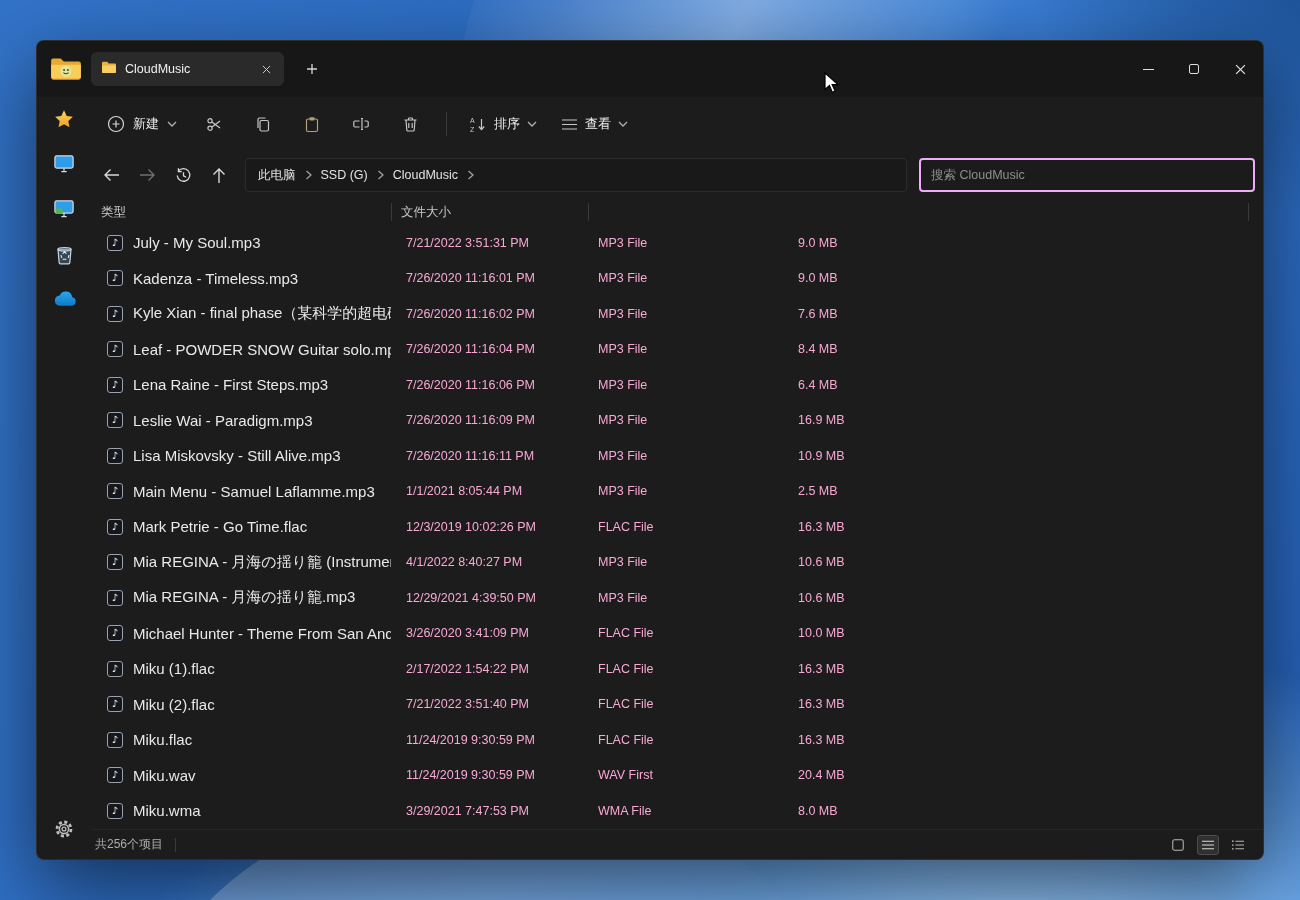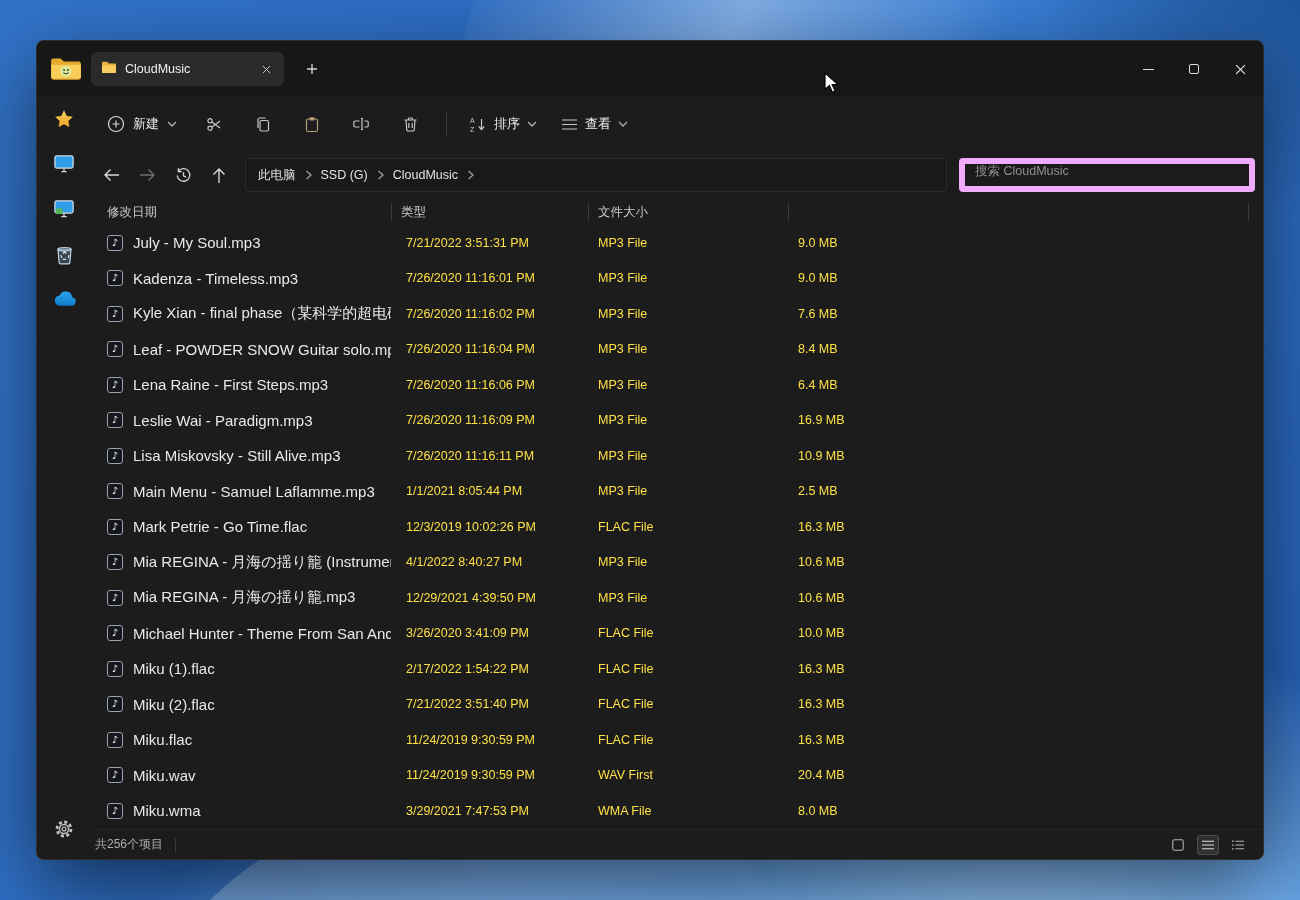--- a/index.html
+++ b/index.html
@@ -78,23 +78,23 @@
   .nav-btn{ width:36px; height:32px; display:flex; align-items:center; justify-content:center; border-radius:4px; flex:none; }
   .breadcrumb{
     flex:1; height:34px; margin:0 12px 0 8px; background:#191919;
     border:1px solid #2c2c2c; border-radius:4px;
     display:flex; align-items:center; padding:0 12px; gap:9px;
     font-size:12.5px; color:#e2e2e2; overflow:hidden;
   }
   .crumb{ white-space:nowrap; }
   .crumb-sep{ display:flex; align-items:center; }
   .searchbox{
-    width:296px; height:34px; flex:none; background:#1b1b1b;
-    border:6px solid #f0abfc; border-radius:4px;
-    display:flex; align-items:flex-start; padding:0 10px;
+    width:336px; height:34px; flex:none; background:#1b1b1b;
+    border:2px solid #f0abfc; border-radius:4px;
+    display:flex; align-items:center; padding:0 10px;
   }
   .searchbox input{
     width:100%; background:transparent; border:none; outline:none;
     font-size:12.5px; color:#cfcfcf; font-family:inherit;
   }
   .searchbox input::placeholder{ color:#8f8f8f; }
 
   
   .header-row{
     height:26px; flex:none; display:grid;
@@ -120,21 +120,21 @@
   }
   .cell-name{ display:flex; align-items:center; gap:10px; padding-left:16px; min-width:0; }
   .fname{ font-size:15px; color:#e9e9e9; white-space:nowrap; overflow:hidden; }
   .file-icon{
     width:16px; height:16px; flex:none; border-radius:3px;
     background:#15171c; border:1px solid #99a3ae;
     display:flex; align-items:center; justify-content:center;
     font-size:10px; line-height:1; color:#ffffff;
     font-family:"DejaVu Sans",sans-serif;
   }
-  .cell-date,.cell-type,.cell-size{ font-size:12.5px; color:#fde047; white-space:nowrap; overflow:hidden; }
+  .cell-date,.cell-type,.cell-size{ font-size:12.5px; color:#f9a8d4; white-space:nowrap; overflow:hidden; }
   .cell-date{ padding-left:15px; }
   .cell-type{ padding-left:10px; }
   .cell-size{ padding-left:10px; }
 
   
   .statusbar{
     height:30px; flex:none; display:flex; align-items:center;
     padding:0 14px 0 4px; font-size:12px; color:#ababab; border-top:1px solid #262626;
   }
   .status-sep{ width:1px; height:14px; background:#3a3a3a; margin-left:12px; }
@@ -372,21 +372,20 @@
               </svg>
           </span>
         </div>
 
         <div class="searchbox">
           <input type="text" placeholder="搜索 CloudMusic" style="">
         </div>
       </div>
 
       <div class="header-row">
-        <div class="header-cell">修改日期</div>
         <div class="header-cell c-type">类型</div>
         <div class="header-cell c-size">文件大小</div>
         <div class="header-cell"></div>
       </div>
 
       <div class="file-list">
           <div class="file-row">
     <div class="cell-name">
       <span class="file-icon">♪</span>
       <span class="fname">July - My Soul.mp3</span>

